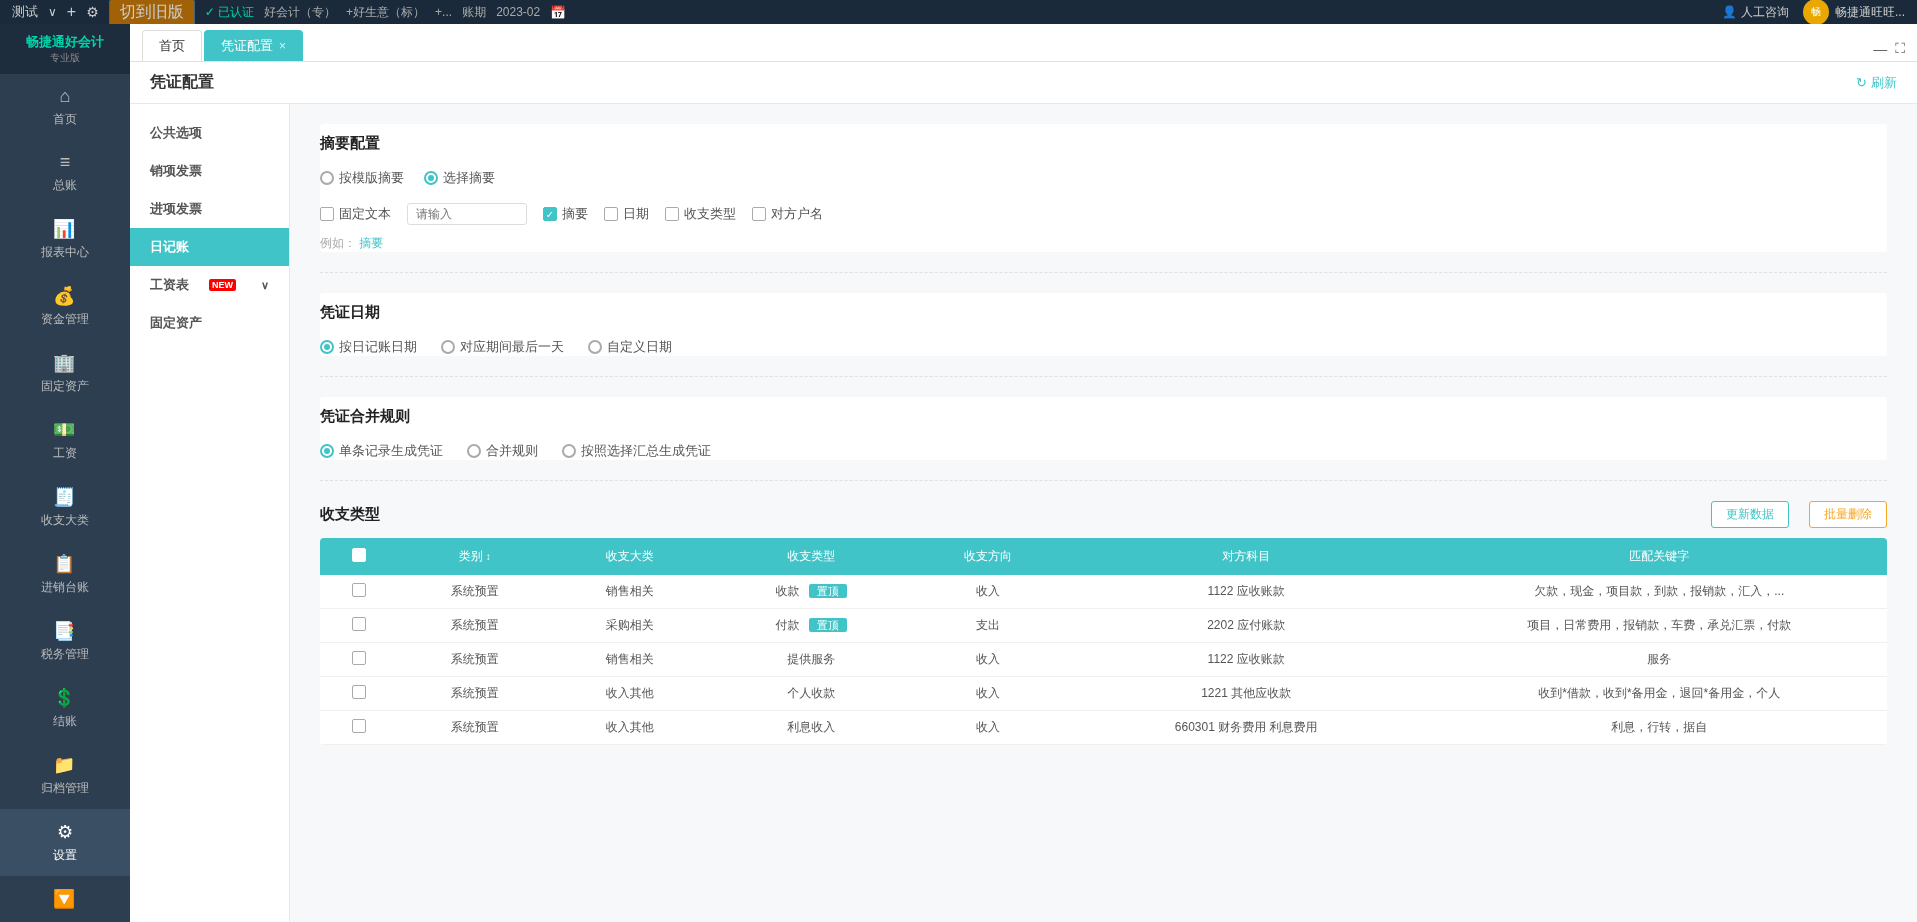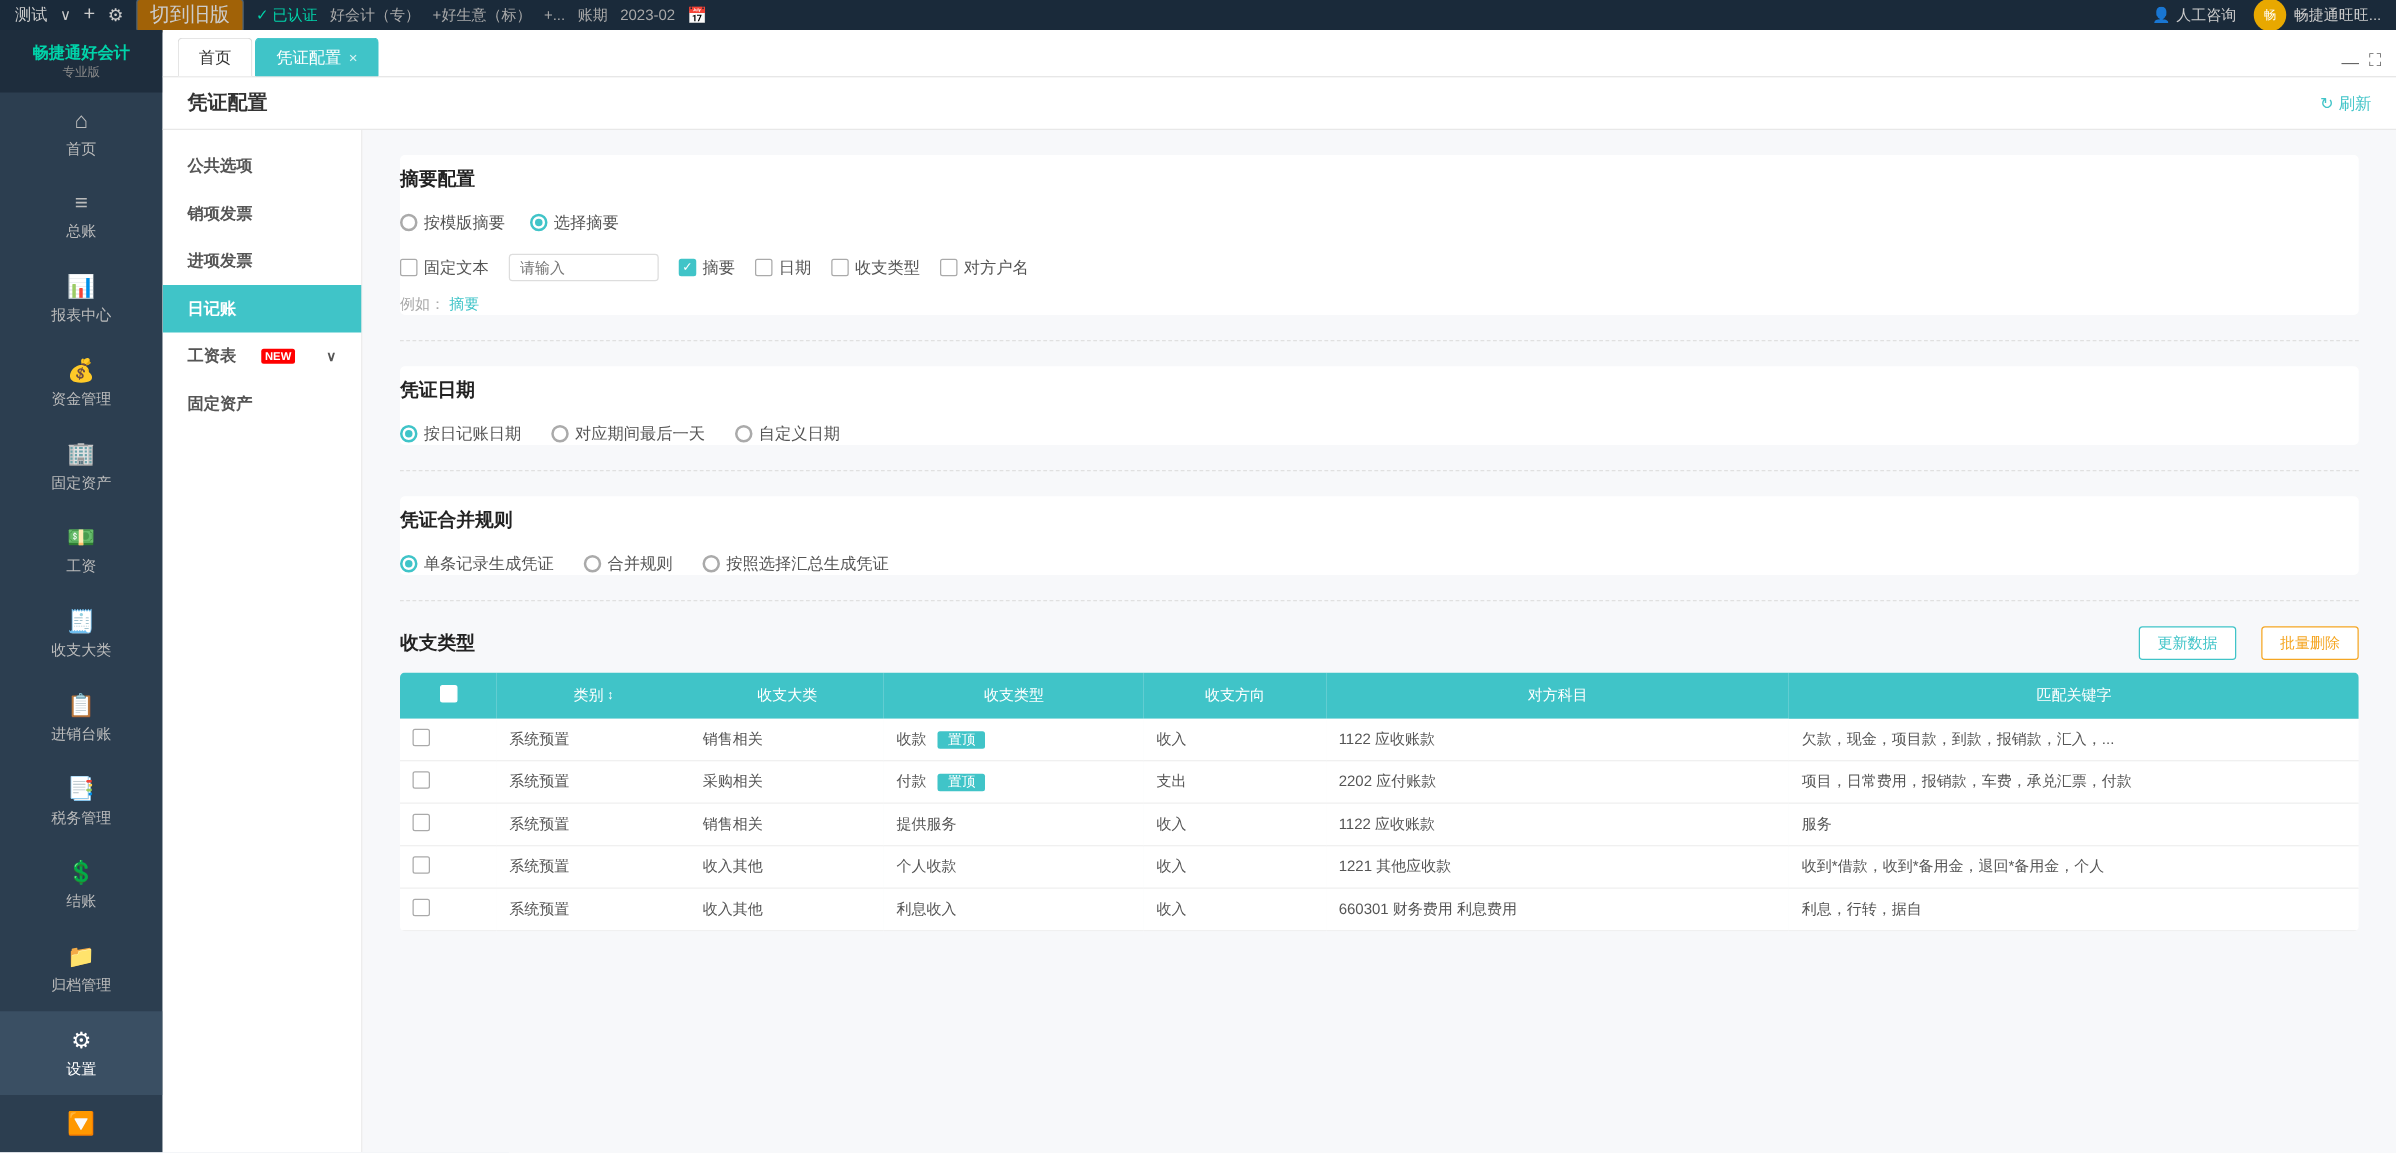--- a/index.html
+++ b/index.html
@@ -95,21 +95,21 @@
     .table-action-btns { display: flex; gap: 20px; }
     .action-btn { padding: 4px 14px; border-radius: 3px; font-size: 12px; cursor: pointer; border: 1px solid; }
     .btn-update { background: #fff; border-color: #40c4c8; color: #40c4c8; }
     .btn-delete { background: #fff; border-color: #f5a623; color: #f5a623; }
 
     
     .data-table { width: 100%; border-collapse: collapse; border-radius: 4px; overflow: hidden; }
     .data-table thead tr { background: #40c4c8; }
     .data-table thead th { padding: 10px 8px; color: #fff; font-size: 12px; font-weight: normal; text-align: center; border: none; }
     .data-table tbody tr { background: #fff; border-bottom: 1px solid #f0f0f0; }
-    .data-table tbody td { padding: 8px 10px; font-size: 12px; color: #555; text-align: left; }
+    .data-table tbody td { padding: 8px 10px; font-size: 12px; color: #555; text-align: center; }
     .table-checkbox { width: 14px; height: 14px; border: 1px solid #aaa; border-radius: 2px; display: inline-flex; align-items: center; justify-content: center; cursor: pointer; }
     .table-checkbox.header { background: #fff; border-color: #fff; }
     .category-sort { display: flex; align-items: center; justify-content: center; gap: 3px; }
     .sort-icon { font-size: 10px; }
 
     .tag-blue { background: #40c4c8; color: #fff; padding: 1px 8px; border-radius: 2px; font-size: 11px; cursor: pointer; }
 
     .keywords-cell { text-align: left; max-width: 200px; overflow: hidden; text-overflow: ellipsis; white-space: nowrap; }
   </style>
 </head>

